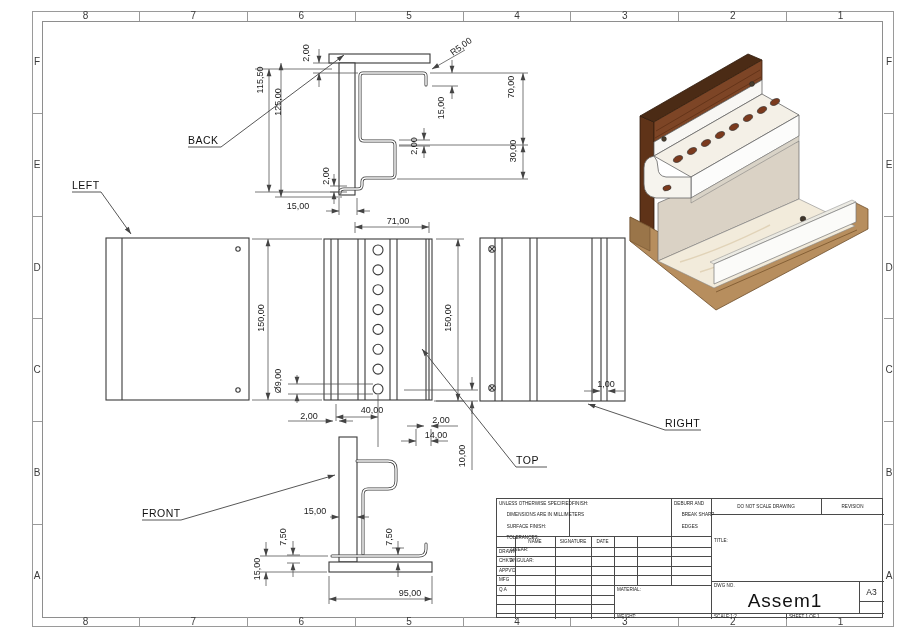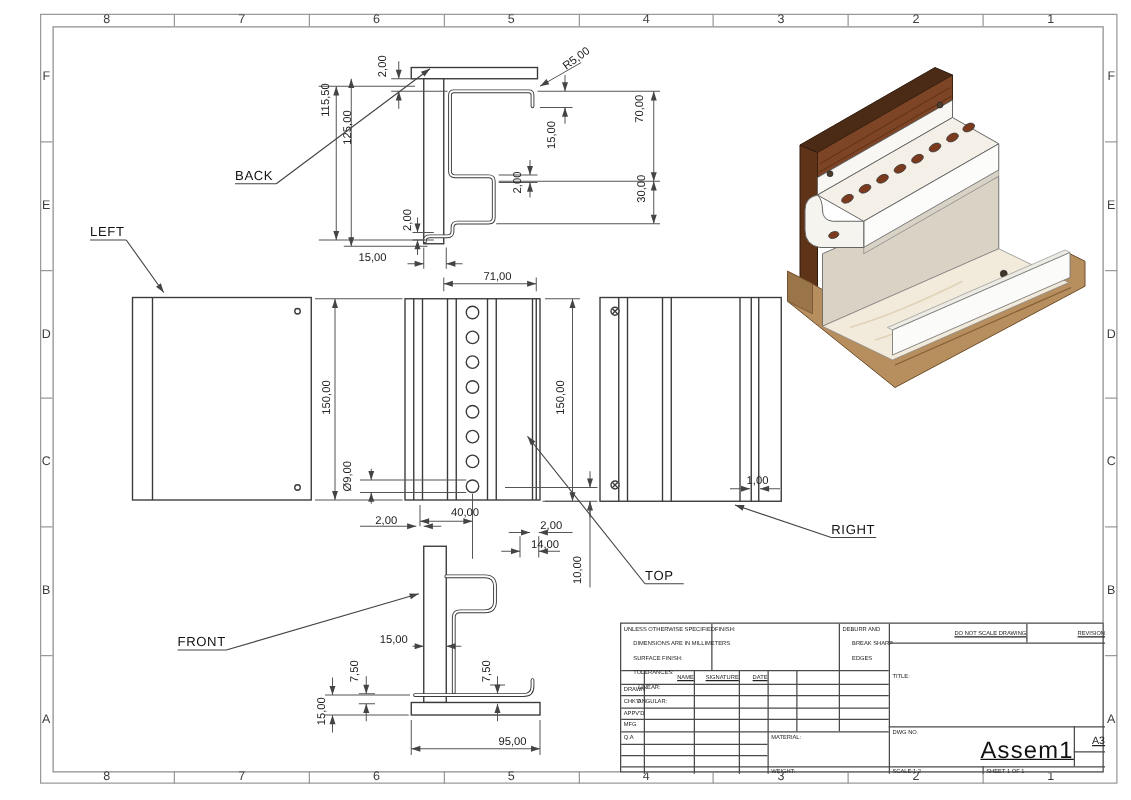--- a/index.html
+++ b/index.html
@@ -19,21 +19,21 @@
   .gstrip.h .gcell:last-child{border-right:none;}
   .gstrip.v .gcell{border-bottom:1px solid #9a9a9a;}
   .gstrip.v .gcell:last-child{border-bottom:none;}
   svg.art{position:absolute;left:0;top:0;}
   
   .tb{position:absolute;left:496px;top:498px;width:387px;height:120px;
       border:1px solid #4a4a4a;box-sizing:border-box;background:#fff;color:#222;}
   .tb .vl{position:absolute;width:1px;background:#4a4a4a;}
   .tb .hl{position:absolute;height:1px;background:#4a4a4a;}
   .tb .t{position:absolute;font-size:4.6px;line-height:1.25;white-space:pre;}
-  .tb .tc{text-align:right;text-decoration:underline;}
+  .tb .tc{text-align:center;}
   .tb .big{font-size:19px;letter-spacing:1px;color:#111;}
   .tb .mid{font-size:8.5px;}
 </style>
 </head>
 <body>
 
 <div class="sheet">
 
   <div class="frame frame-outer"></div>
   <div class="frame frame-inner"></div>

